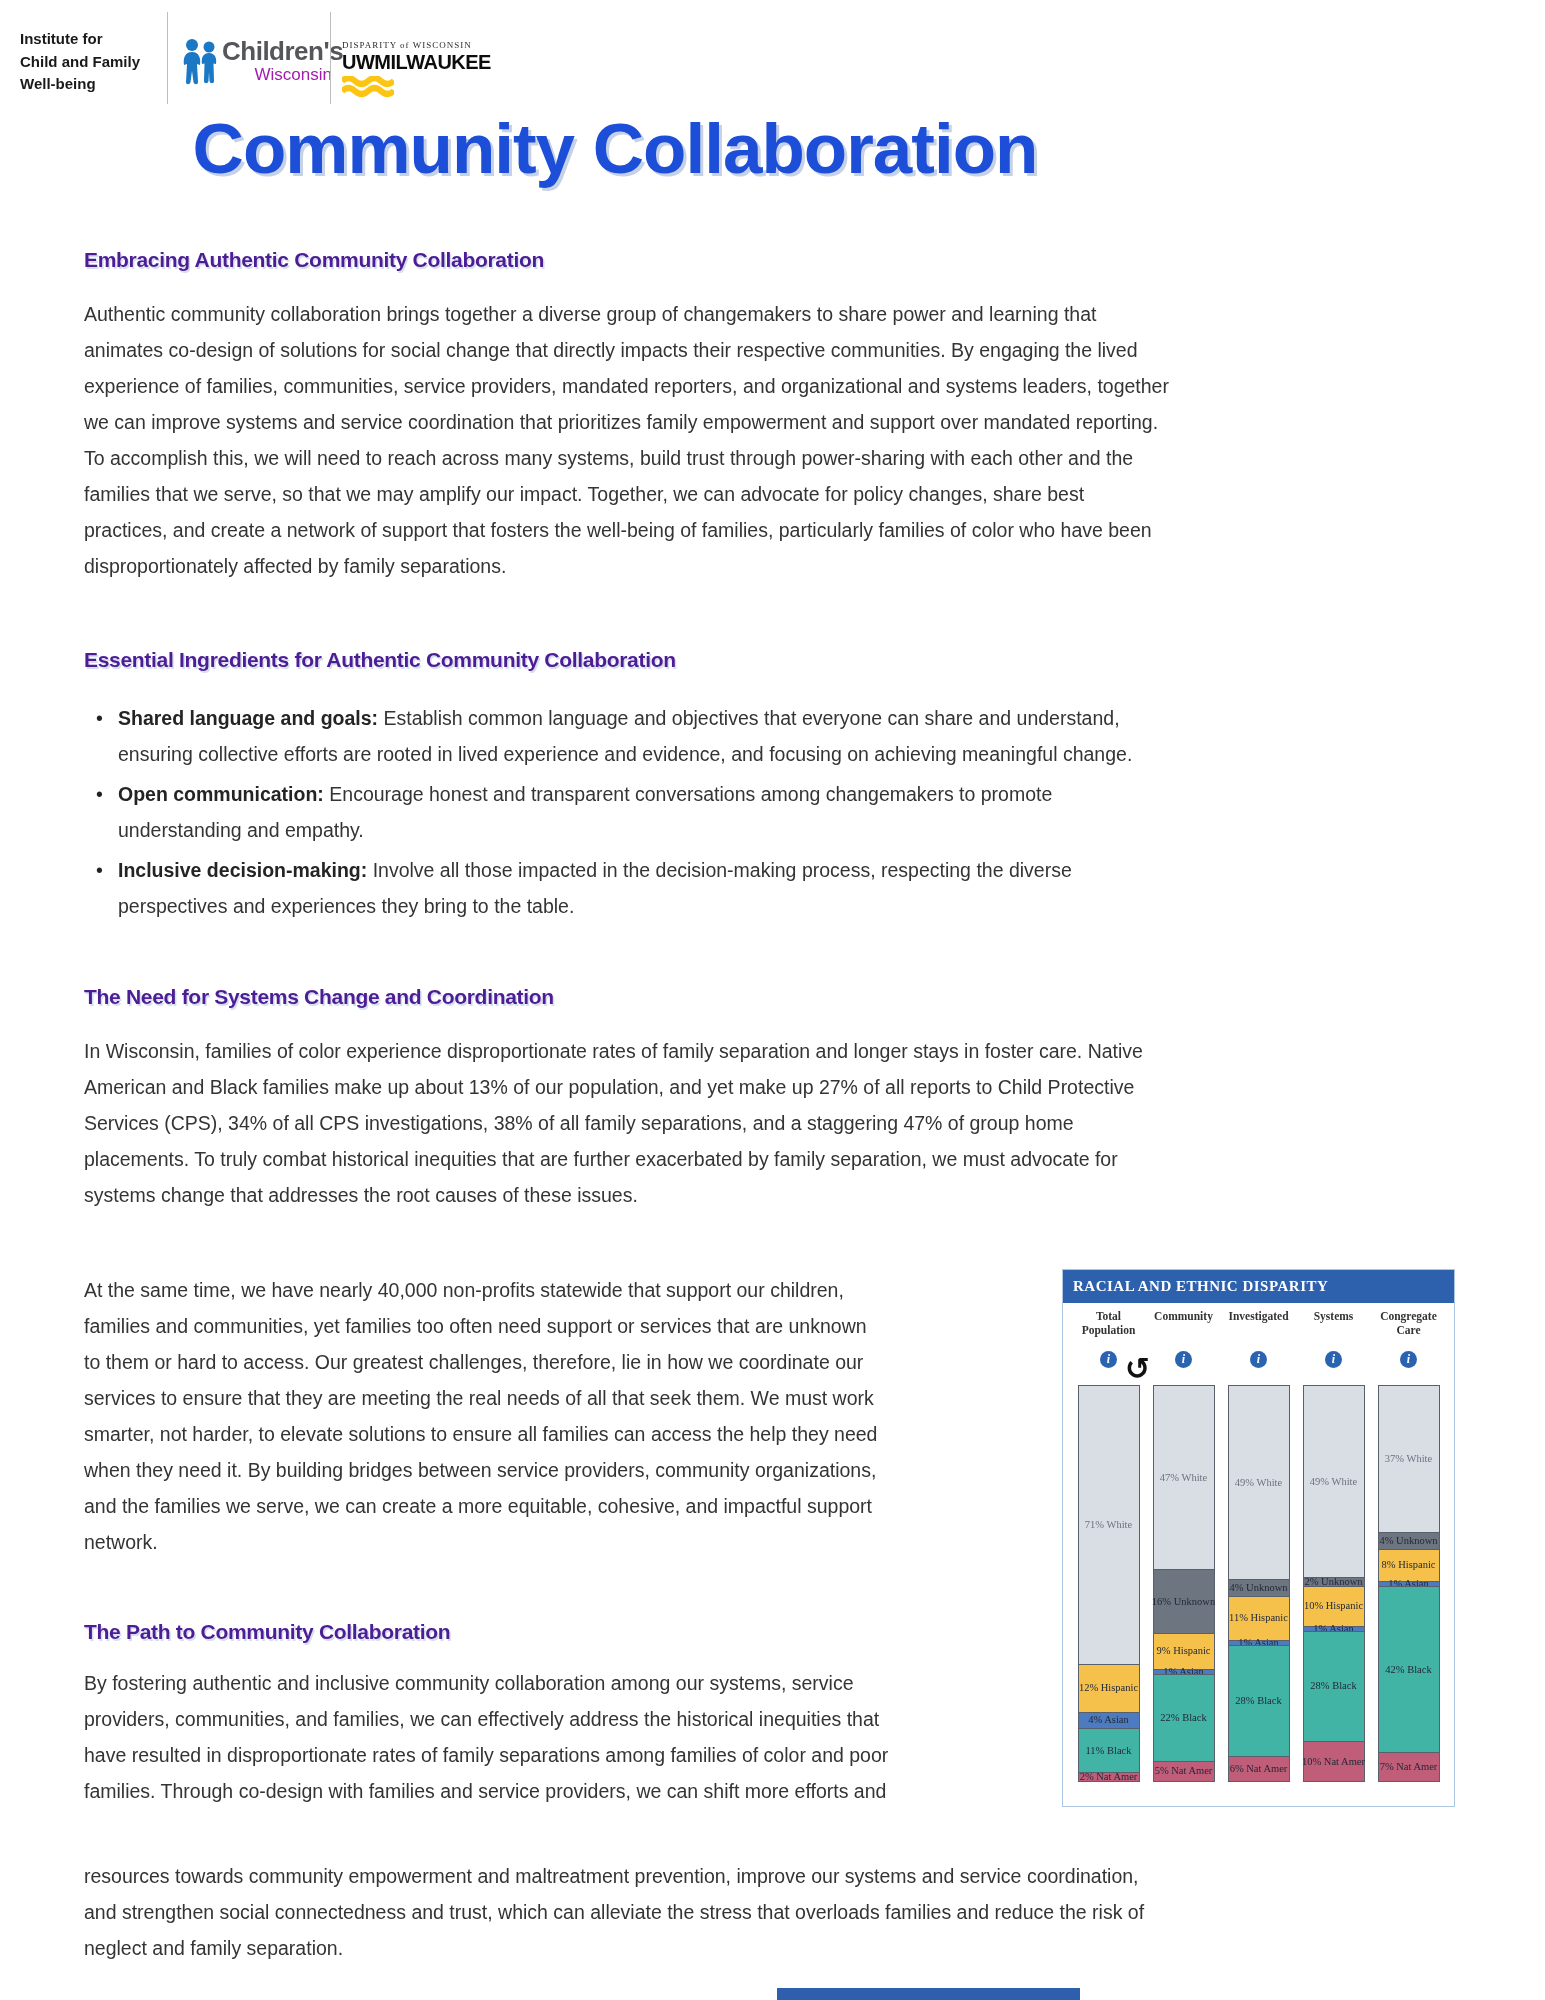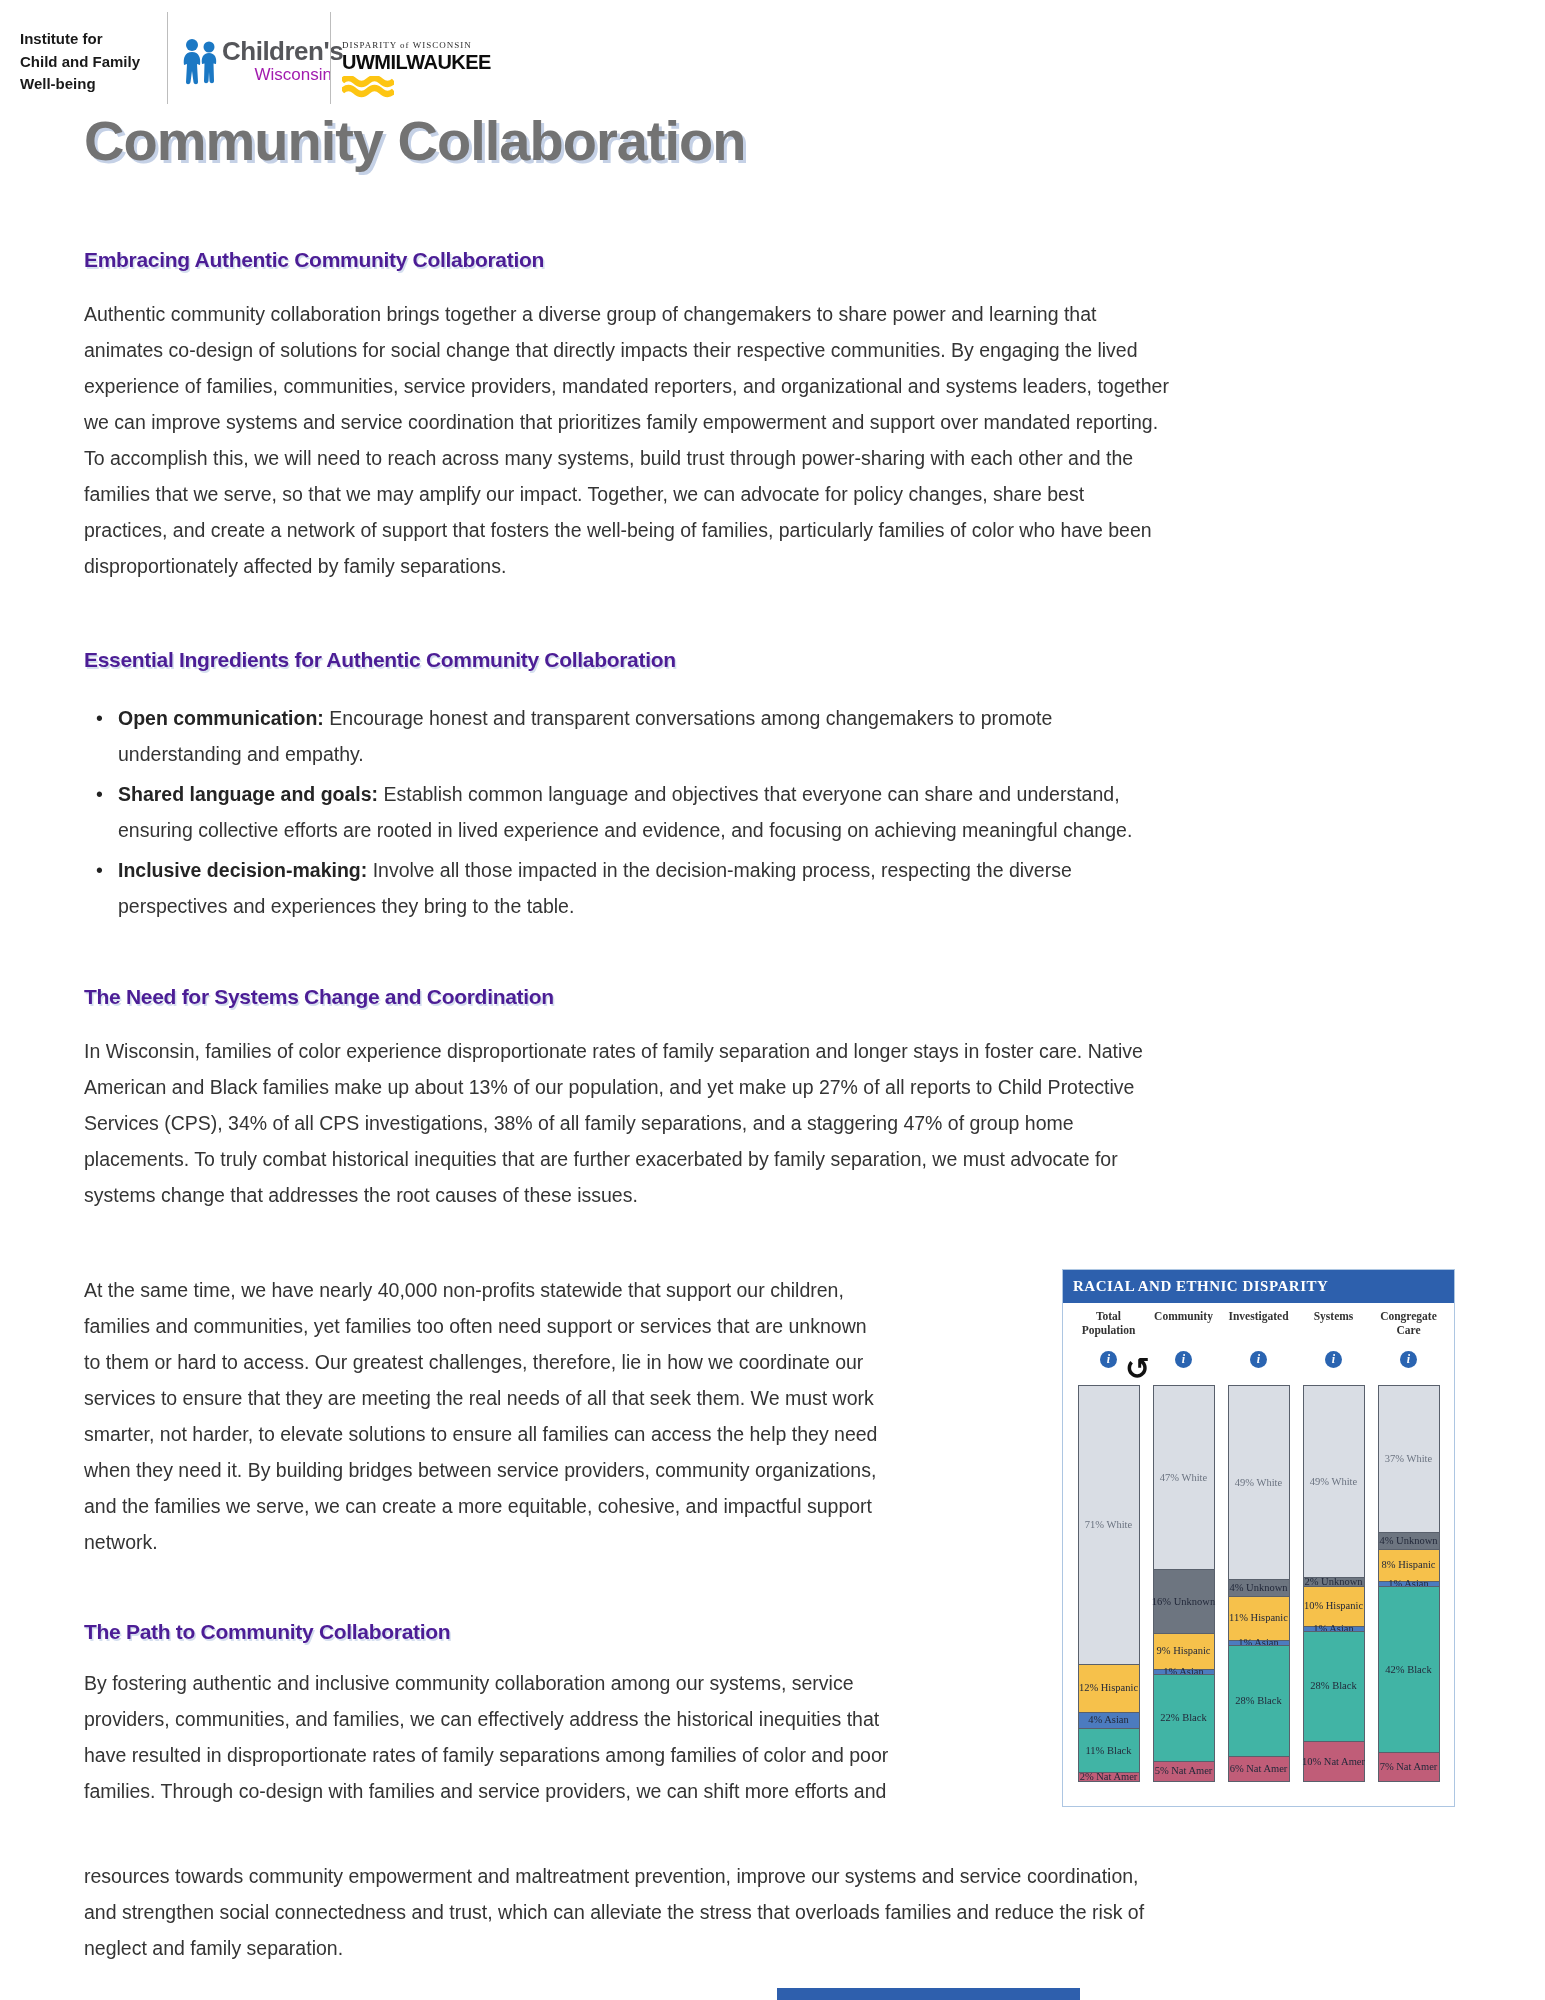--- a/index.html
+++ b/index.html
@@ -18,22 +18,22 @@
   .cw-name { font-size:26px; font-weight:600; color:#55565a; letter-spacing:-0.5px; }
   .cw-region { font-size:17px; color:#a21caf; text-align:right; margin-top:-2px; }
   .uwm-logo { position:absolute; left:342px; top:40px; width:150px; }
   .uwm-line1 { font-family:"Liberation Serif","DejaVu Serif",serif; font-size:9px; letter-spacing:1px;
                color:#2b2b2b; white-space:nowrap; }
   .uwm-line2 { font-size:20px; color:#0d0d0d; letter-spacing:-0.5px; margin-top:1px; }
   .uwm-uw { font-weight:600; } .uwm-city { font-weight:800; }
   .uwm-waves { margin-top:2px; }
 
   
-  .doc-title { position:absolute; top:108px; left:84px; width:1062px; 
-               font-size:56px; font-weight:900; letter-spacing:-1px; color:#737373;
+  .doc-title { position:absolute; top:108px; left:84px; width:1062px; text-align:center;
+               font-size:71px; font-weight:900; letter-spacing:-1px; color:#1d4ed8;
                text-shadow:3px 3px 0 #c5d1e6; }
   .sec-h { position:absolute; left:84px; font-size:21px; font-weight:800; color:#4c1d95;
            letter-spacing:-0.3px; text-shadow:1.5px 1.5px 0 #d5dfef;text-align:right; }
   .h-s1 { top:248px; } .h-s2 { top:648px; } .h-s3 { top:985px; }
   .h-s5 { top:1620px; }
 
   
   .body-p { position:absolute; left:84px; font-size:19.5px; line-height:36px; color:#343434; }
   .p-s1 { top:296px; width:1085px; }
   .p-s3 { top:1033px; width:1085px; }
@@ -114,26 +114,26 @@
   </header>
 
   <h1 class="doc-title">Community Collaboration</h1>
 
   <h2 class="sec-h h-s1">Embracing Authentic Community Collaboration</h2>
   <p class="body-p p-s1">Authentic community collaboration brings together a diverse group of changemakers to share power and learning that animates co-design of solutions for social change that directly impacts their respective communities. By engaging the lived experience of families, communities, service providers, mandated reporters, and organizational and systems leaders, together we can improve systems and service coordination that prioritizes family empowerment and support over mandated reporting. To accomplish this, we will need to reach across many systems, build trust through power-sharing with each other and the families that we serve, so that we may amplify our impact. Together, we can advocate for policy changes, share best practices, and create a network of support that fosters the well-being of families, particularly families of color who have been disproportionately affected by family separations.</p>
 
   <h2 class="sec-h h-s2">Essential Ingredients for Authentic Community Collaboration</h2>
   <ul class="ingredients">
     <li>
+      <span class="lead">Shared language and goals:</span>
+      <span>Establish common language and objectives that everyone can share and understand, ensuring collective efforts are rooted in lived experience and evidence, and focusing on achieving meaningful change.</span>
+    </li>
+    <li>
       <span class="lead">Open communication:</span>
       <span>Encourage honest and transparent conversations among changemakers to promote understanding and empathy.</span>
-    </li>
-    <li>
-      <span class="lead">Shared language and goals:</span>
-      <span>Establish common language and objectives that everyone can share and understand, ensuring collective efforts are rooted in lived experience and evidence, and focusing on achieving meaningful change.</span>
     </li>
     <li>
       <span class="lead">Inclusive decision-making:</span>
       <span>Involve all those impacted in the decision-making process, respecting the diverse perspectives and experiences they bring to the table.</span>
     </li>
   </ul>
 
   <h2 class="sec-h h-s3">The Need for Systems Change and Coordination</h2>
   <p class="body-p p-s3">In Wisconsin, families of color experience disproportionate rates of family separation and longer stays in foster care. Native American and Black families make up about 13% of our population, and yet make up 27% of all reports to Child Protective Services (CPS), 34% of all CPS investigations, 38% of all family separations, and a staggering 47% of group home placements. To truly combat historical inequities that are further exacerbated by family separation, we must advocate for systems change that addresses the root causes of these issues.</p>
 

